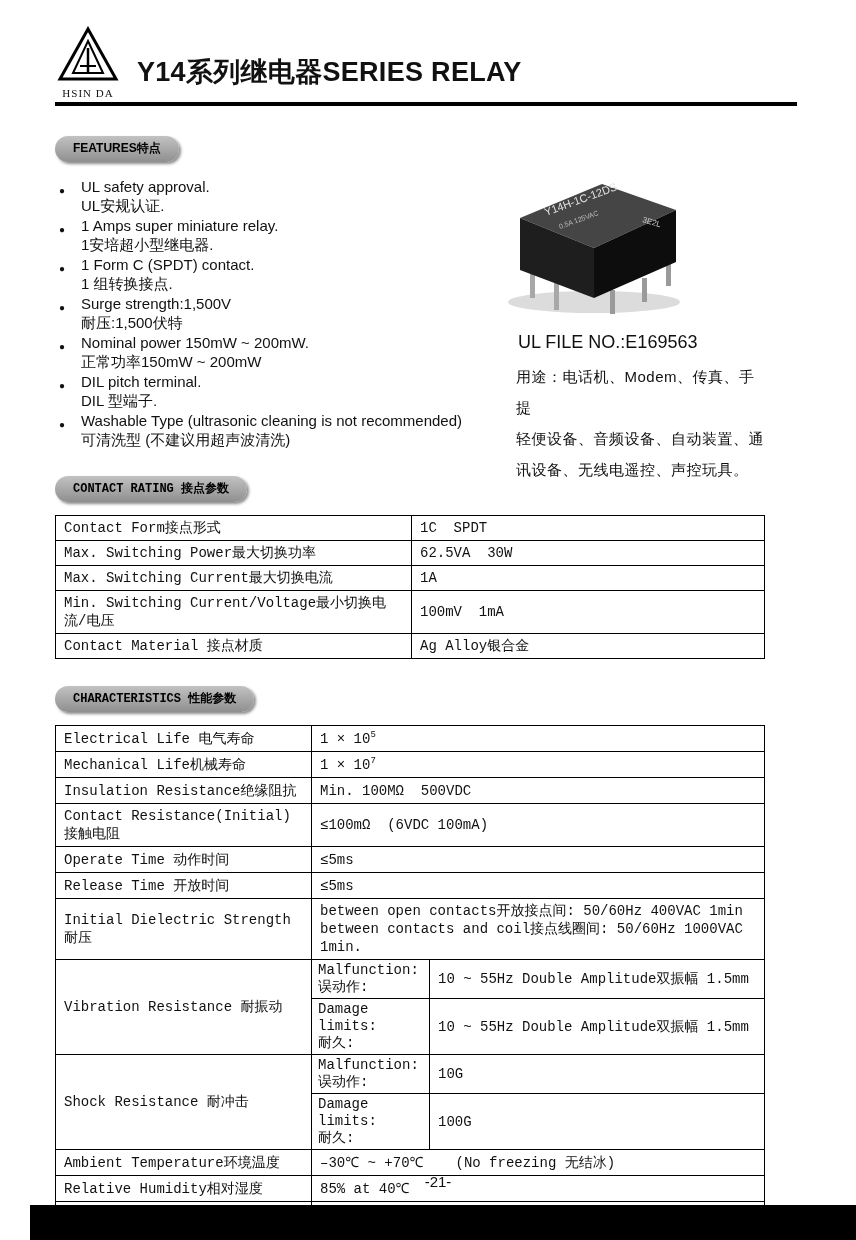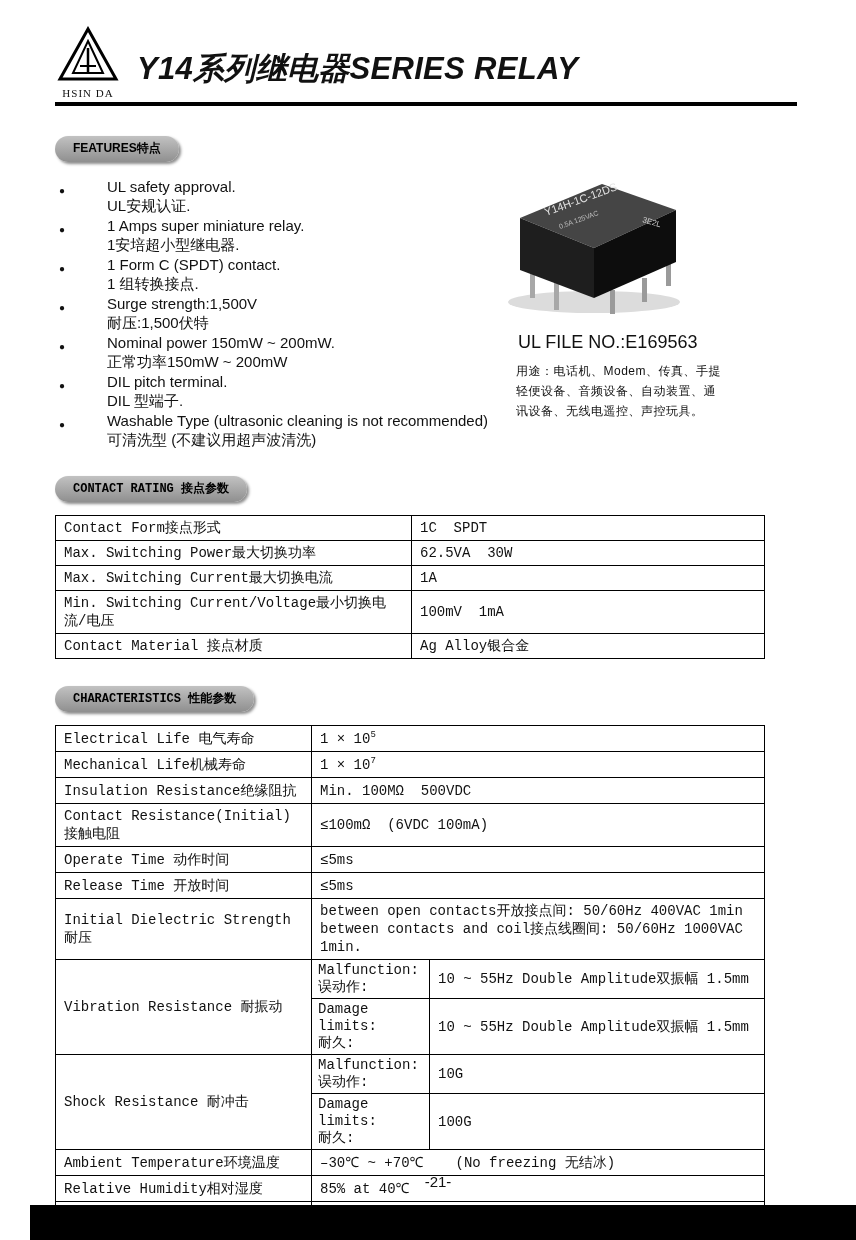--- a/index.html
+++ b/index.html
@@ -5,39 +5,39 @@
   * { margin:0; padding:0; box-sizing:border-box; }
   html,body { background:#ffffff; }
   .page {
     position:relative; width:856px; height:1240px; background:#ffffff;
     color:#111; font-family:"Liberation Sans","DejaVu Sans",sans-serif; overflow:hidden;
   }
   
   .header { display:flex; align-items:flex-end; gap:16px; padding:26px 0 0 55px; }
   .logo { width:66px; text-align:center; }
   .logo-text { font-family:"Liberation Serif","DejaVu Serif",serif; font-size:11px; letter-spacing:1px; margin-top:1px; white-space:nowrap; }
-  .title { font-size:31px; font-weight:bold; letter-spacing:0.3px; padding-bottom:9px; white-space:nowrap;font-style:italic; }
+  .title { font-size:27px; font-weight:bold; letter-spacing:0.3px; padding-bottom:9px; white-space:nowrap; }
   .header-rule { margin:3px 0 0 55px; width:742px; height:4px; background:#000; }
   
   .pill {
     display:inline-block; background:linear-gradient(180deg,#c2c2c2,#8f8f8f);
     border-radius:14px; padding:4px 18px 5px; font-size:12px; font-weight:bold;
     color:#000; box-shadow:2px 2px 3px rgba(0,0,0,0.45); white-space:nowrap;
   }
   
   .features { margin:30px 0 0 55px; }
   .feature-list { list-style:none; margin:15px 0 0 4px; width:440px; }
   .feature-list li { position:relative; padding-left:22px; margin-bottom:1px; font-size:15px; line-height:19px; }
   .bullet { position:absolute; left:0; top:4px; font-size:10px; }
-  .f-en, .f-zh { display:block; white-space:nowrap;margin-left:26px; }
+  .f-en, .f-zh { display:block; white-space:nowrap; }
   
   .product { position:absolute; left:492px; top:172px; width:272px; }
   .relay-img { margin-left:2px; }
   .ul-file { font-size:18px; margin:8px 0 0 26px; }
-  .usage { font-size:12px; line-height:20px; margin:8px 0 0 24px; letter-spacing:0.5px; }
+  .usage { font-size:15px; line-height:31px; margin:8px 0 0 24px; letter-spacing:0.5px; }
   
   .block { margin:27px 0 0 55px;font-family:Liberation Mono, monospace; }
   table.sheet { border-collapse:collapse; margin-top:13px; width:710px; table-layout:fixed; }
   .sheet td { border:1.5px solid #000; padding:3px 8px; font-size:14px; line-height:18px; vertical-align:middle; }
   .sheet td.val { white-space:pre-wrap; }
   .sheet td.sub { white-space:pre-line; line-height:17px; padding:2px 6px; }
   .rating td { height:24px; }
   .char td { height:26px; }
   sup { font-size:9px; vertical-align:super; line-height:0; }
   .note { margin-left:32px; }

